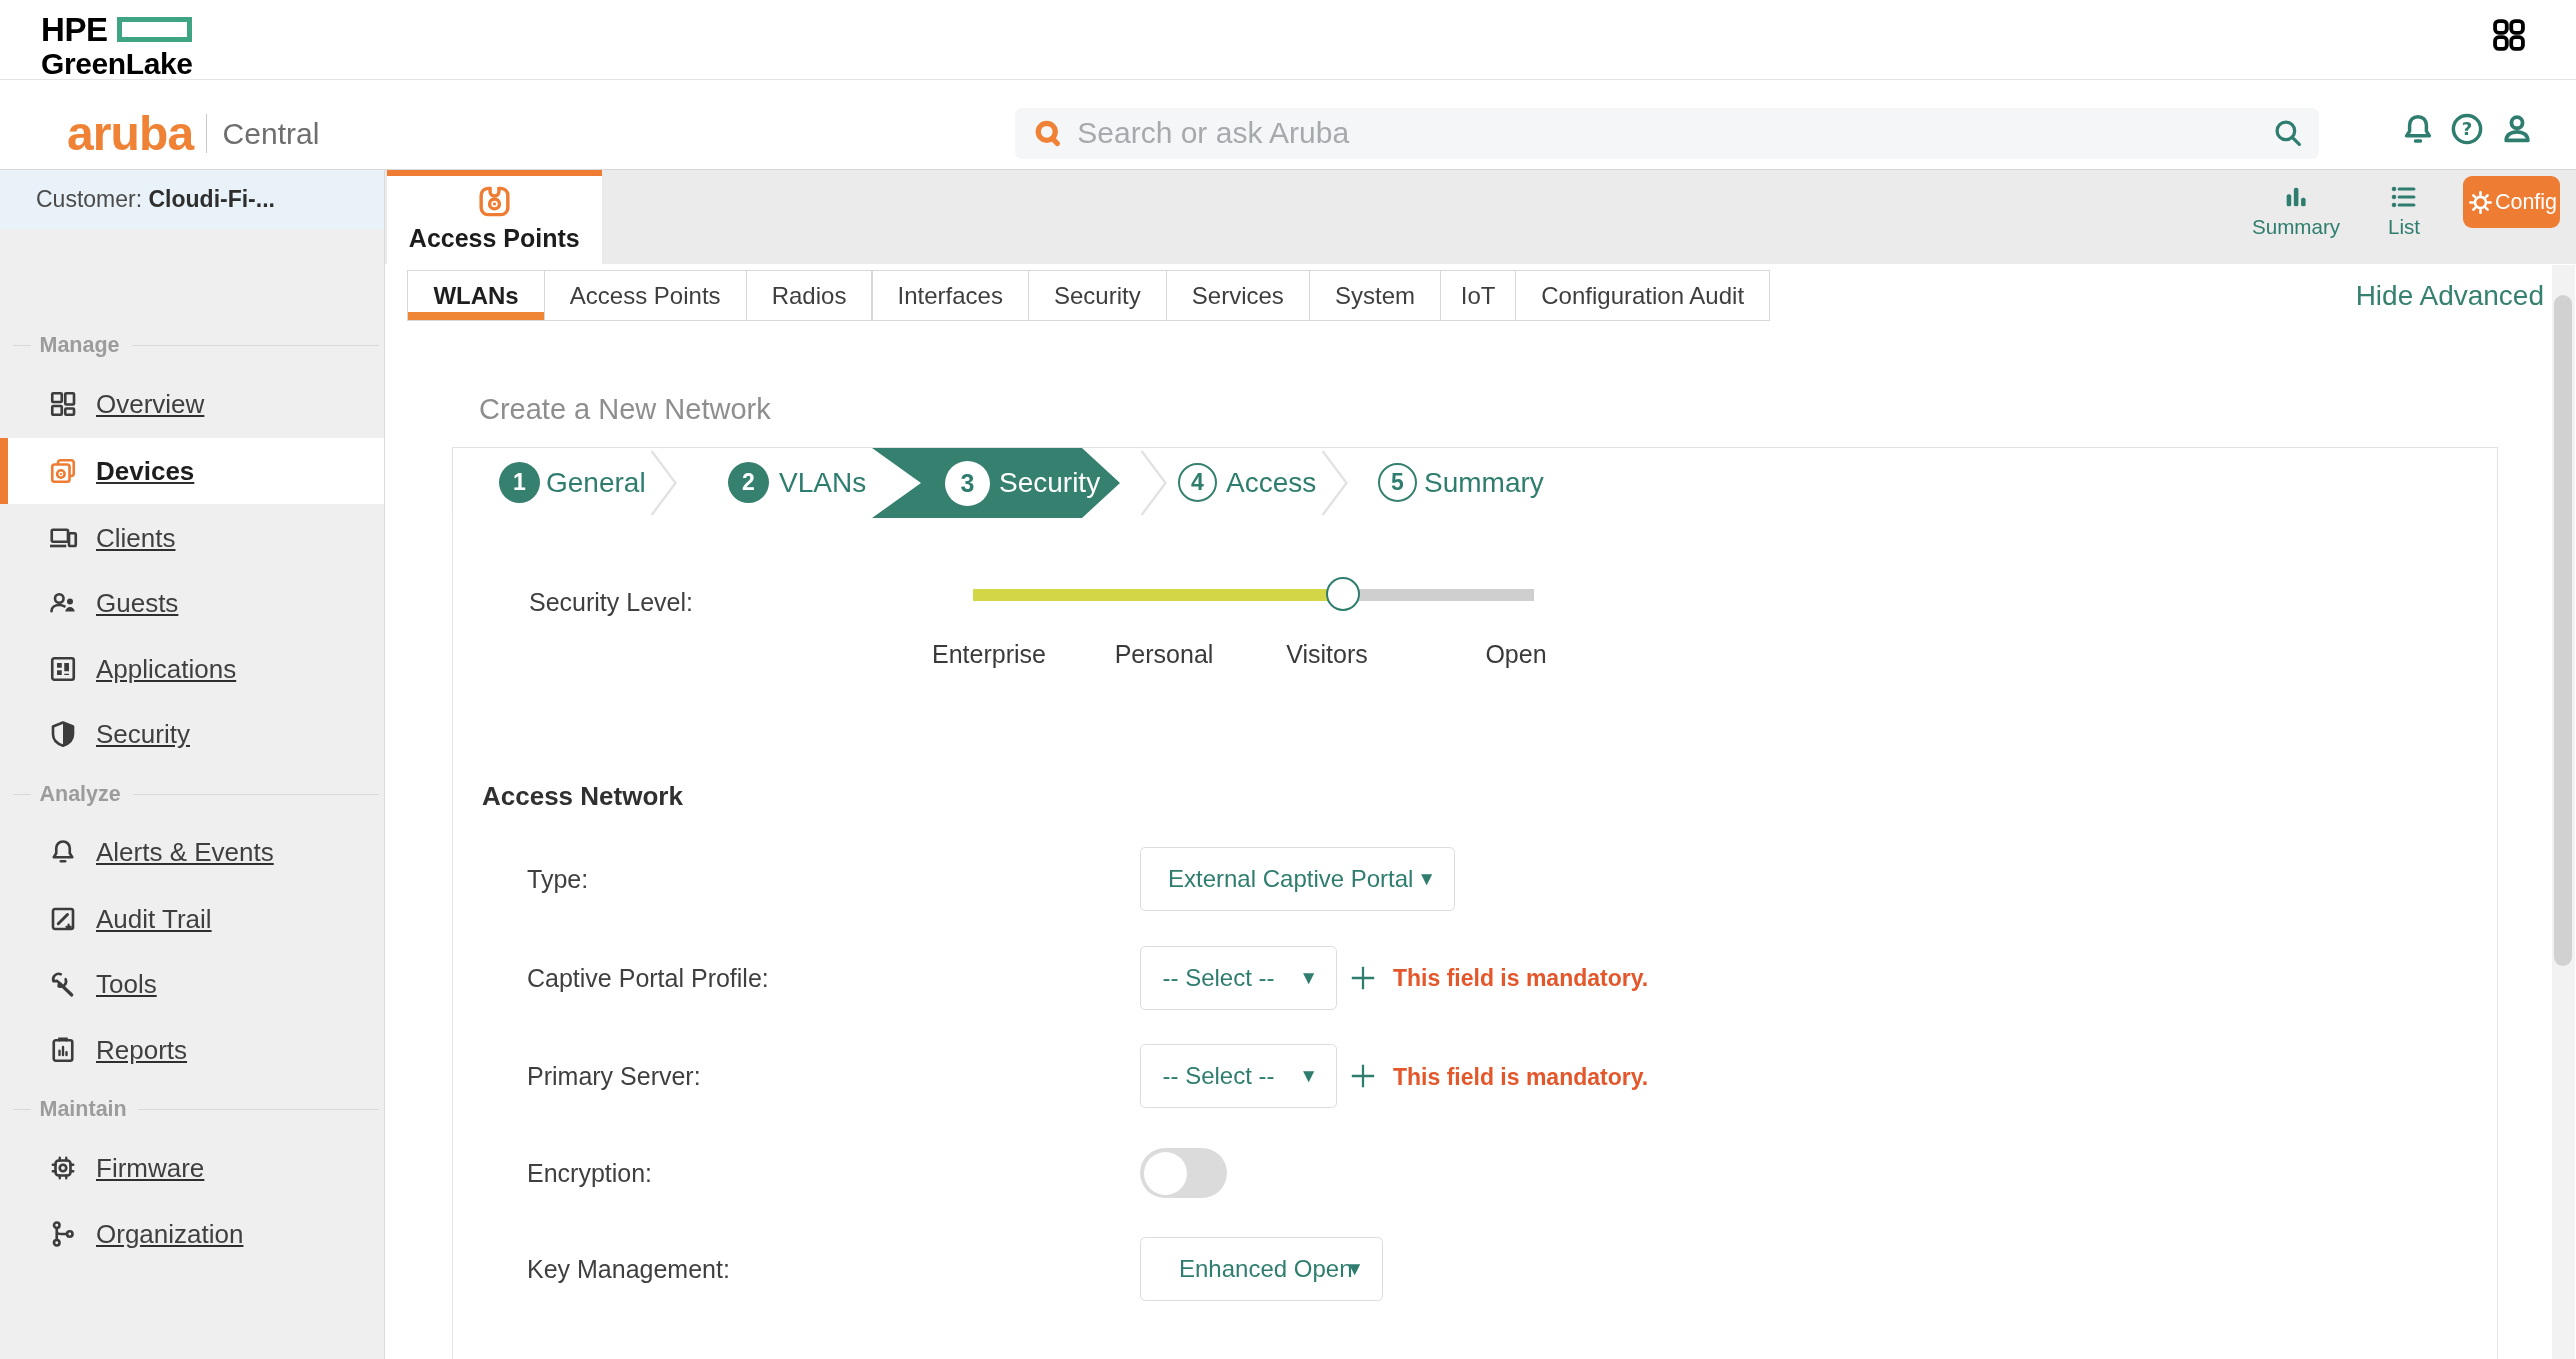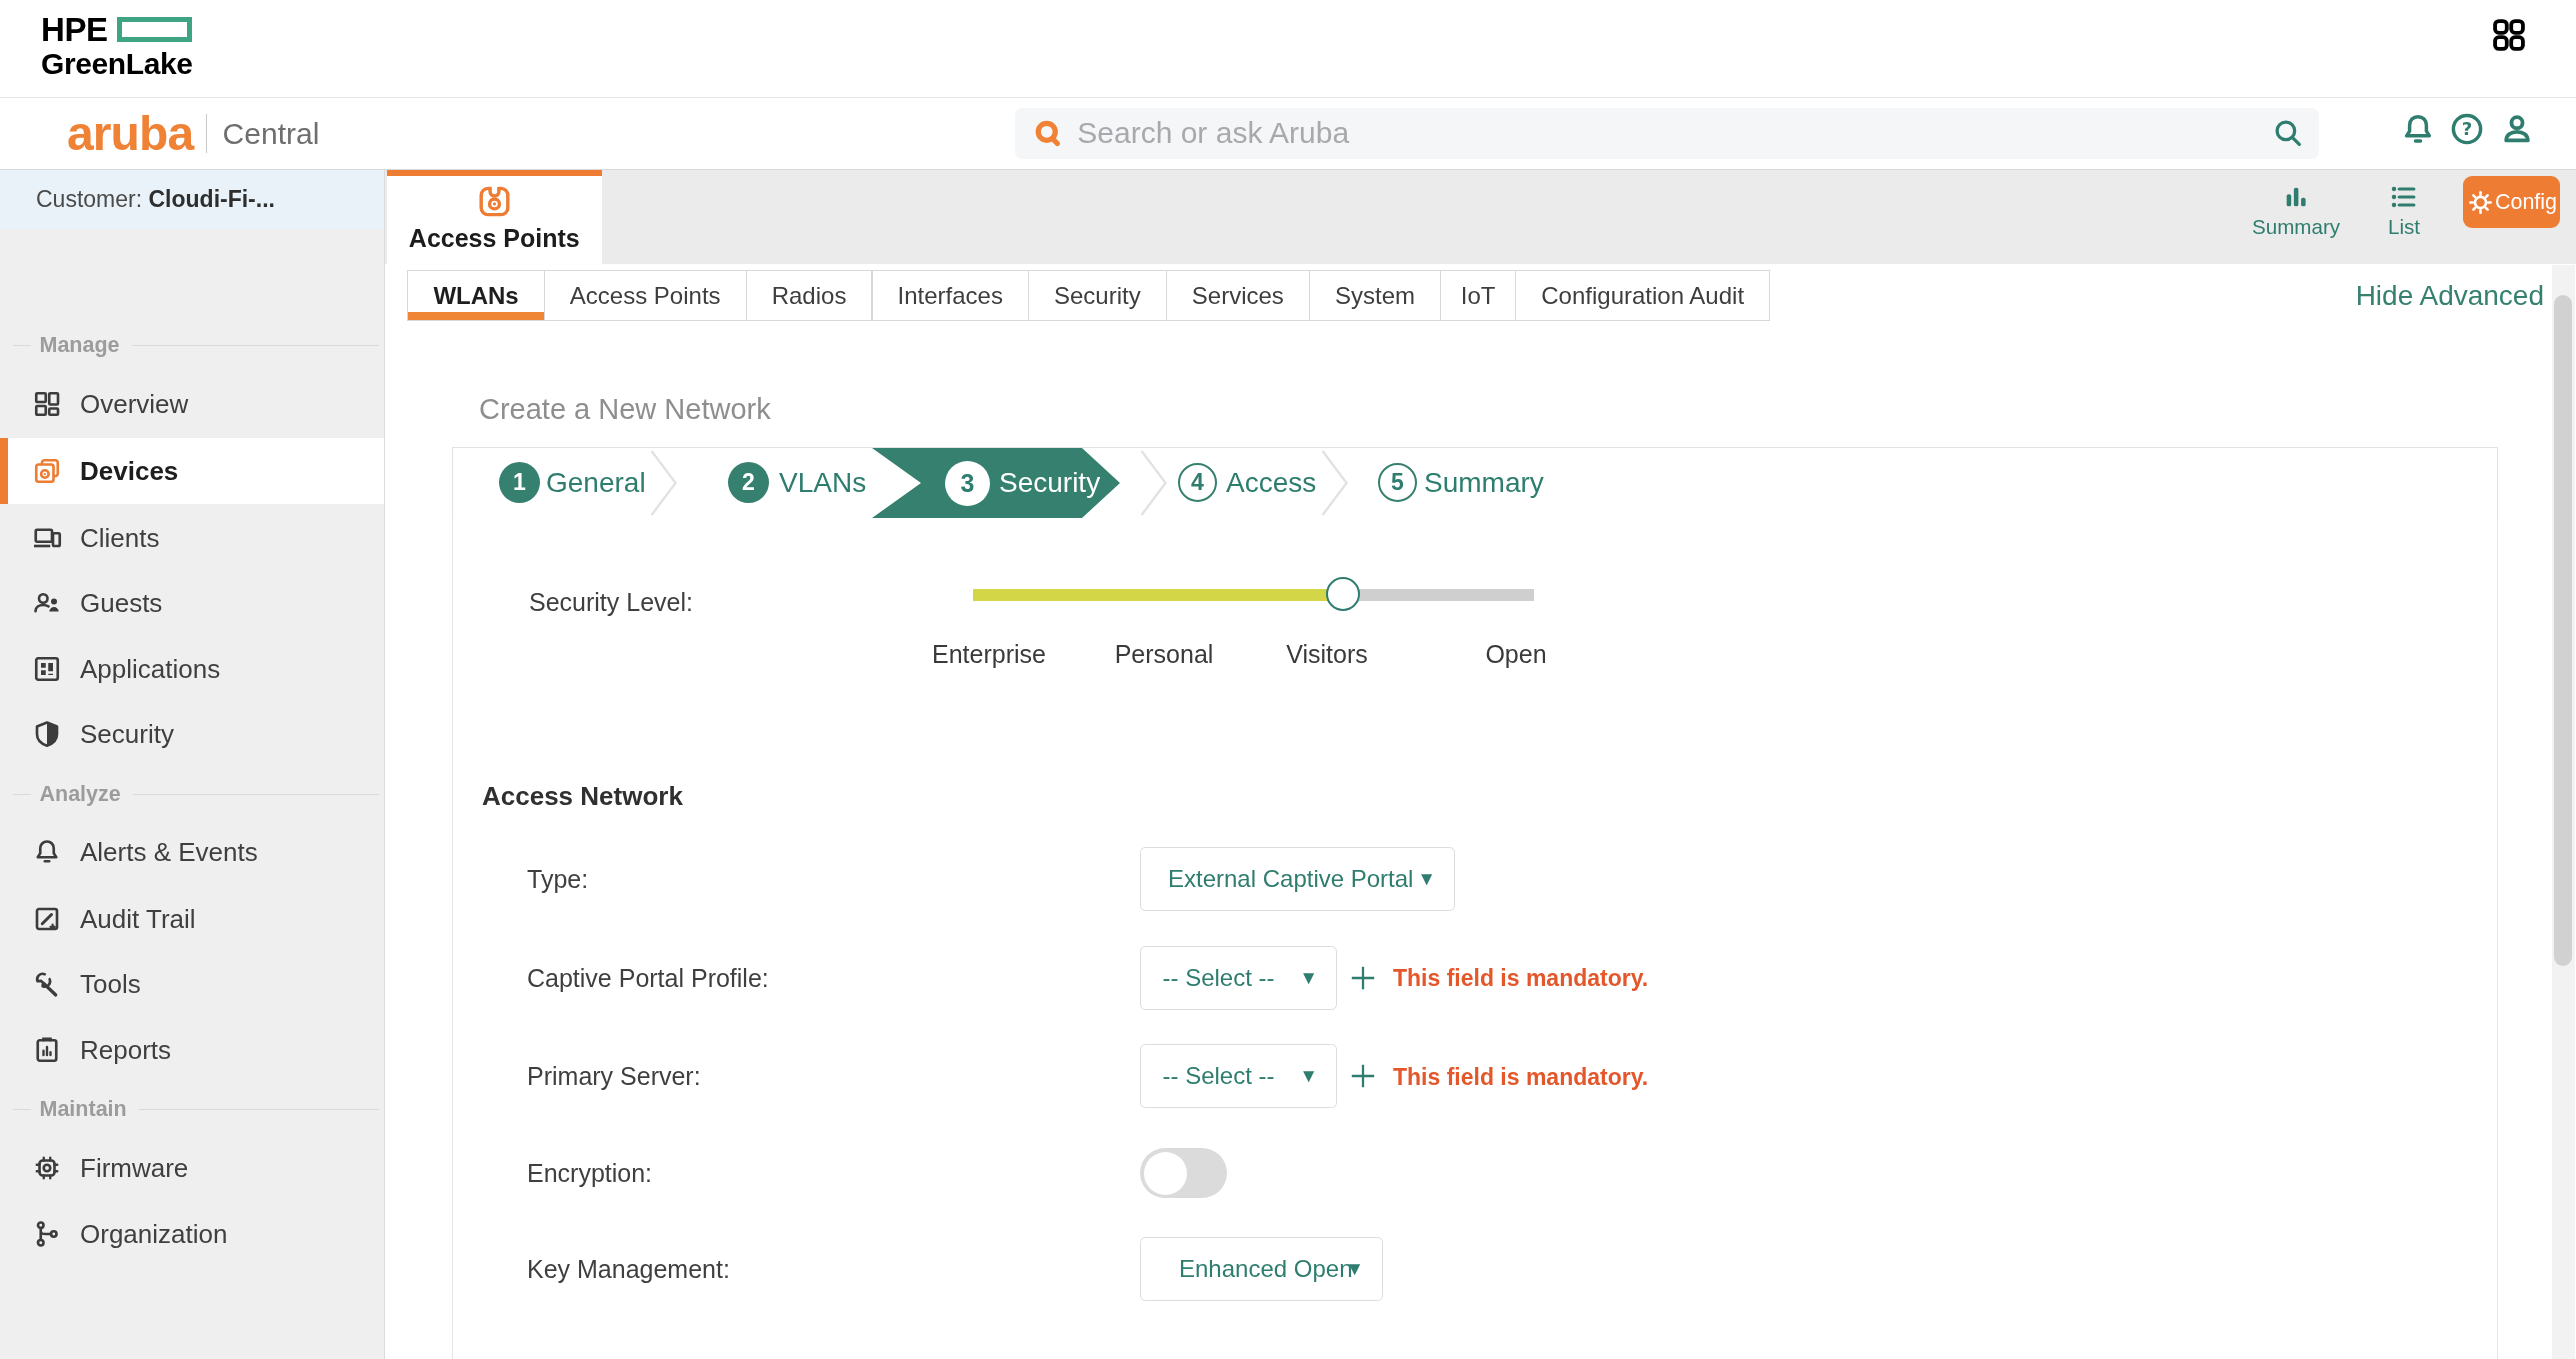--- a/index.html
+++ b/index.html
@@ -1,21 +1,21 @@
 <!DOCTYPE html>
 <html style="font-size:14.3px"><head>
 <meta charset="utf-8">
 <style>
   * { margin:0; padding:0; box-sizing:border-box; }
   html,body { background:#fff; }
   body { font-family:"Liberation Sans","DejaVu Sans",sans-serif; color:#2f2f2f; }
   .screen { position:relative; width:2576px; height:1360px; background:#fff; overflow:hidden; }
 
   
-  .bar1 { position:absolute; left:0; top:0; width:2576px; height:98px; background:#fff; border-bottom:0.9px solid #e4e4e4;padding-left:8px; }
+  .bar1 { position:absolute; left:0; top:0; width:2576px; height:80px; background:#fff; border-bottom:0.9px solid #e4e4e4;padding-left:8px; }
   .hpe { position:absolute; left:41px; top:10.7px; }
   .hpe-top { display:flex; align-items:center; }
   .hpe-txt { font-size:33px; font-weight:800; letter-spacing:-0.4px; color:#000; }
   .hpe-rect { display:inline-block; width:75px; height:25px; border:5.4px solid #3fa483; margin-left:9px; }
   .hpe-bottom { font-size:30px; font-weight:800; color:#000; margin-top:-1.8px; letter-spacing:-0.4px; }
   .apps-grid { position:absolute; left:2490px; top:16px; }
 
   
   .bar2 { position:absolute; left:0; top:98px; width:2576px; height:72px; background:#fff; border-bottom:0.9px solid #d8d8d8; }
   .brand { position:absolute; left:67px; top:0; height:71px; display:flex; align-items:center; }
@@ -34,21 +34,21 @@
   .customer { position:absolute; left:0; top:0; width:384px; height:59px; background:#e8f2f8; font-size:23px; color:#4a4a4a; line-height:59px; padding-left:36px; white-space:nowrap; overflow:hidden; }
   .customer b { color:#2e2e2e; }
   .demo-box { position:absolute; left:7.2px; top:64px; width:370px; height:63px; background:#fff; border:1.8px solid #ef8a3f; border-radius:9px; display:flex; align-items:center; }
   .demo-box .grp-ic { margin-left:23px; }
   .demo-name { font-size:29px; font-weight:700; color:#262626; margin-left:19.7px; flex:1; }
   .demo-box .spin-ic { margin-right:16px; }
   .side-section { position:absolute; left:0; width:384px; height:36px; display:flex; align-items:center; }
   .side-section .dash { width:18px; height:0.9px; background:#d9d9d9; margin-left:12.5px; }
   .side-section .lbl { font-size:21.5px; font-weight:700; color:#9c9c9c; margin:0 12.5px 0 9px; }
   .side-section .line { flex:1; height:0.9px; background:#d9d9d9; margin-right:5.4px; }
-  .side-item { position:absolute; left:0; width:384px; height:66px; display:flex; align-items:center; padding-left:32px; cursor:pointer; }
+  .side-item { position:absolute; left:0; width:384px; height:66px; display:flex; align-items:center; padding-left:48px; cursor:pointer;text-decoration:underline; }
   .side-item .ic { width:30px; height:30px; color:#3c3c3c; flex:0 0 30px; }
   .side-item .itm-lbl { font-size:26px; color:#3f3f3f; margin-left:18px; }
   .side-item.active { background:#fff; }
   .side-item.active::before { content:""; position:absolute; left:0; top:0; bottom:0; width:8px; background:#ee7c33; }
   .side-item.active .itm-lbl { font-weight:700; color:#1e1e1e; }
   .side-item.active .ic { color:#ee7c33; }
 
   
   .main { position:absolute; left:385px; top:170px; width:2191px; height:1190px; background:#fff; }
   .strip { position:absolute; left:0; top:0; width:2191px; height:94px; background:#ebebeb; }

